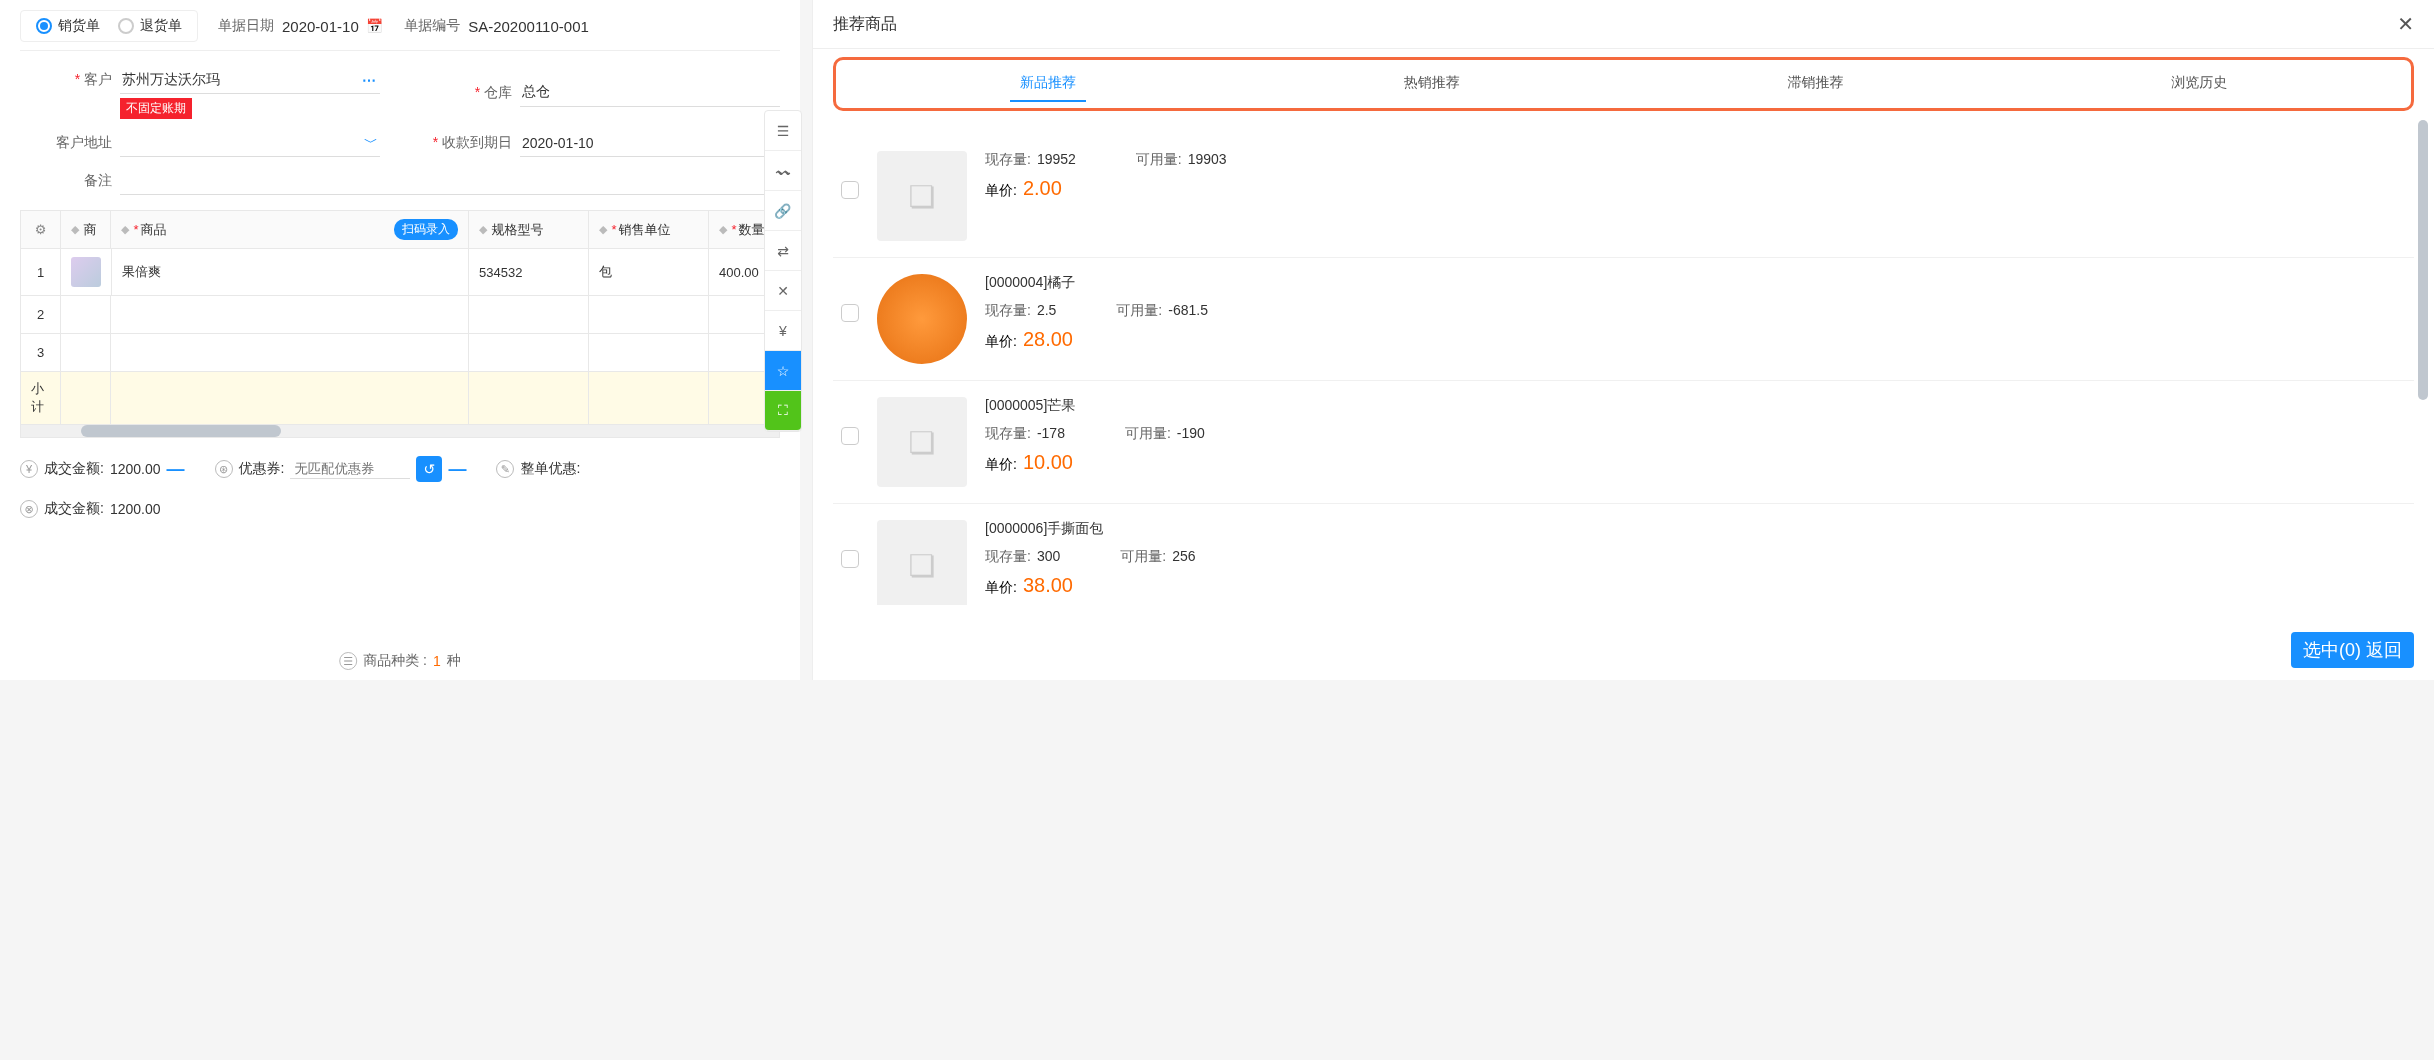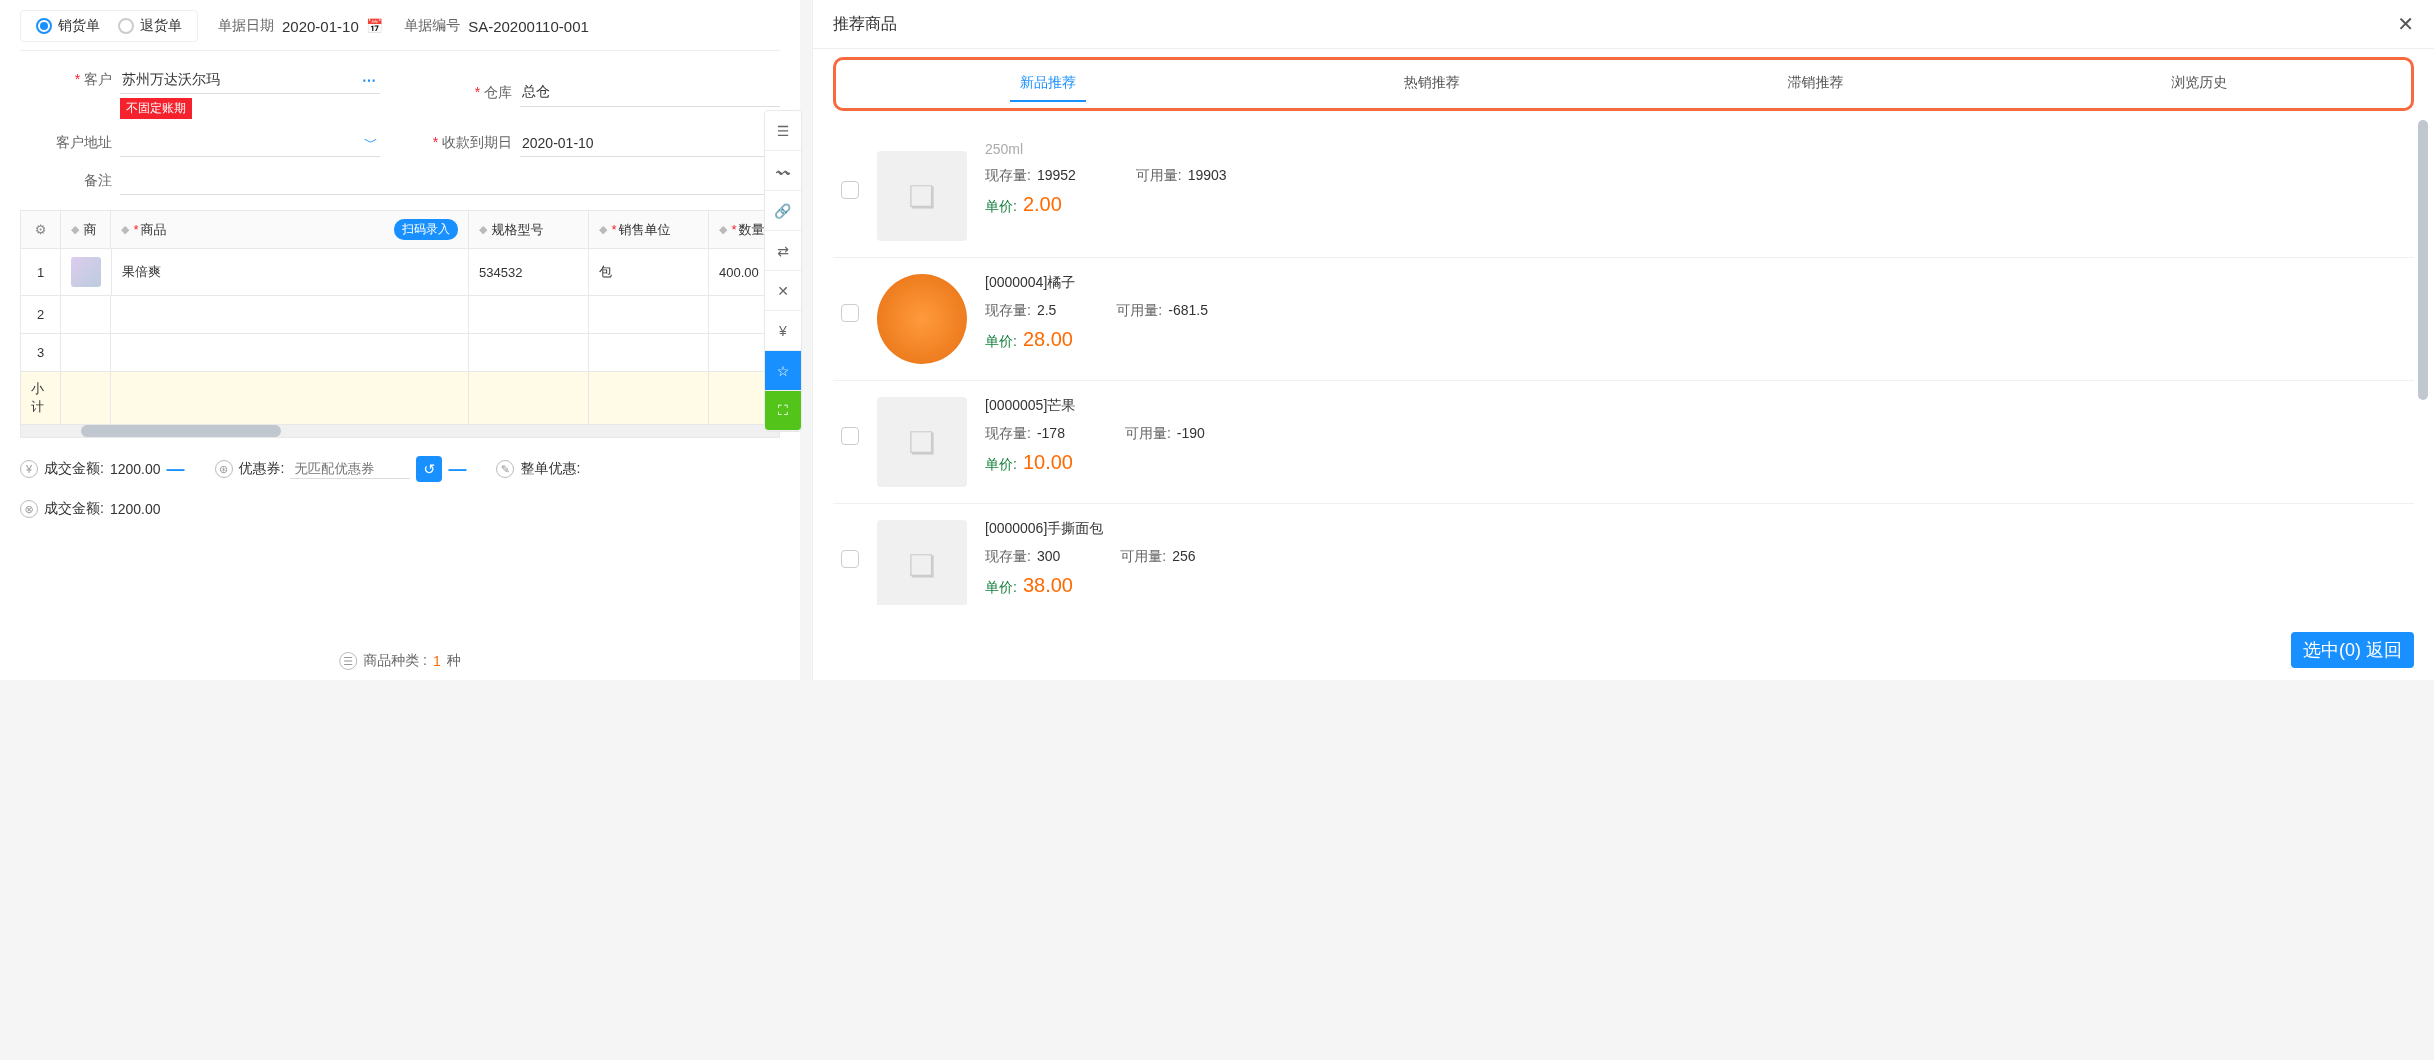--- a/index.html
+++ b/index.html
@@ -77,21 +77,21 @@
 .product-card { display: flex; align-items: flex-start; padding: 16px 8px; border-bottom: 1px solid #f0f0f0; gap: 18px; }
 .pc-check { width: 18px; height: 18px; border: 1px solid #ccc; border-radius: 4px; margin-top: 30px; }
 .pc-img { width: 90px; height: 90px; background: #f0f0f0; border-radius: 4px; display: flex; align-items: center; justify-content: center; color: #ccc; font-size: 30px; }
 .pc-img.orange { background: radial-gradient(circle,#ff9a3c,#e67012); color: transparent; border-radius: 50%; }
 .pc-info { flex: 1; }
 .pc-name { color: #333; margin-bottom: 10px; }
 .pc-stats { display: flex; gap: 60px; }
 .pc-stat { color: #666; }
 .pc-stat .val { color: #333; margin-left: 6px; }
 .pc-price-row { margin-top: 8px; }
-.pc-price-label { color: #15803d; }
+.pc-price-label { color: #000000; }
 .pc-price { color: #ff6a00; font-size: 20px; font-weight: 500; margin-left: 6px; }
 .vscroll { position: absolute; right: 6px; top: 120px; width: 10px; height: 280px; background: #c0c7cf; border-radius: 5px; }
 
 .footer-left { position: absolute; bottom: 10px; left: 50%; transform: translateX(-50%); display: flex; align-items: center; gap: 6px; color: #666; }
 .footer-left .num { color: #ff6a00; }
 .footer-right { position: absolute; bottom: 12px; right: 20px; background: #1890ff; color: #fff; padding: 6px 12px; border-radius: 4px; cursor: pointer; font-size: 18px; }
 </style>
 </head>
 <body>
 
@@ -284,21 +284,20 @@
         <div class="rp-tab">热销推荐</div>
         <div class="rp-tab">滞销推荐</div>
         <div class="rp-tab">浏览历史</div>
       </div>
     </div>
     <div class="product-list" id="product-list">
         <div class="product-card">
           <div class="pc-check"></div>
           <div class="pc-img ">❏</div>
           <div class="pc-info">
-            <div class="pc-name" style="color:#aaa;margin-top:-10px;">250ml</div>
             <div class="pc-stats">
               <div class="pc-stat">现存量:<span class="val">19952</span></div>
               <div class="pc-stat">可用量:<span class="val">19903</span></div>
             </div>
             <div class="pc-price-row"><span class="pc-price-label">单价:</span><span class="pc-price">2.00</span></div>
           </div>
         </div>
         <div class="product-card">
           <div class="pc-check"></div>
           <div class="pc-img orange"></div>

